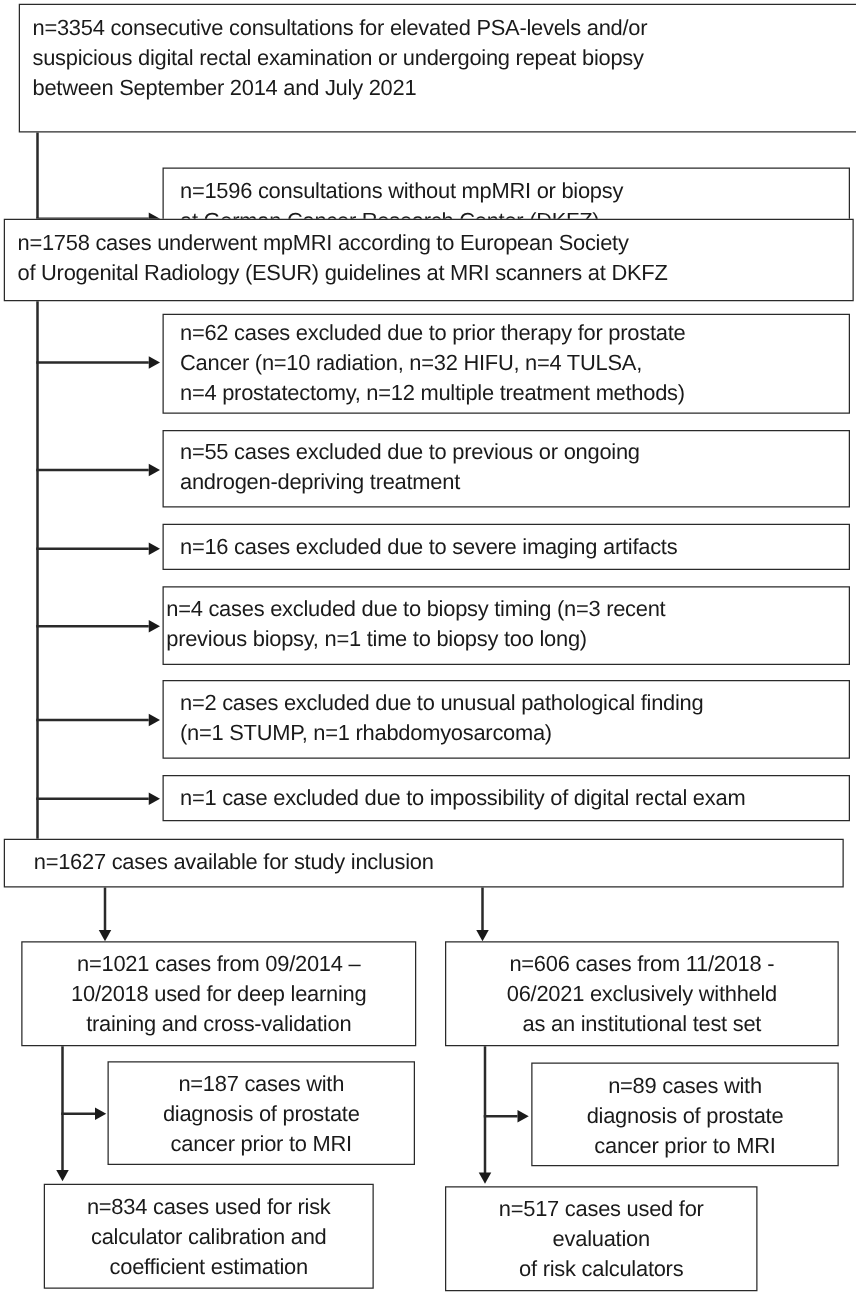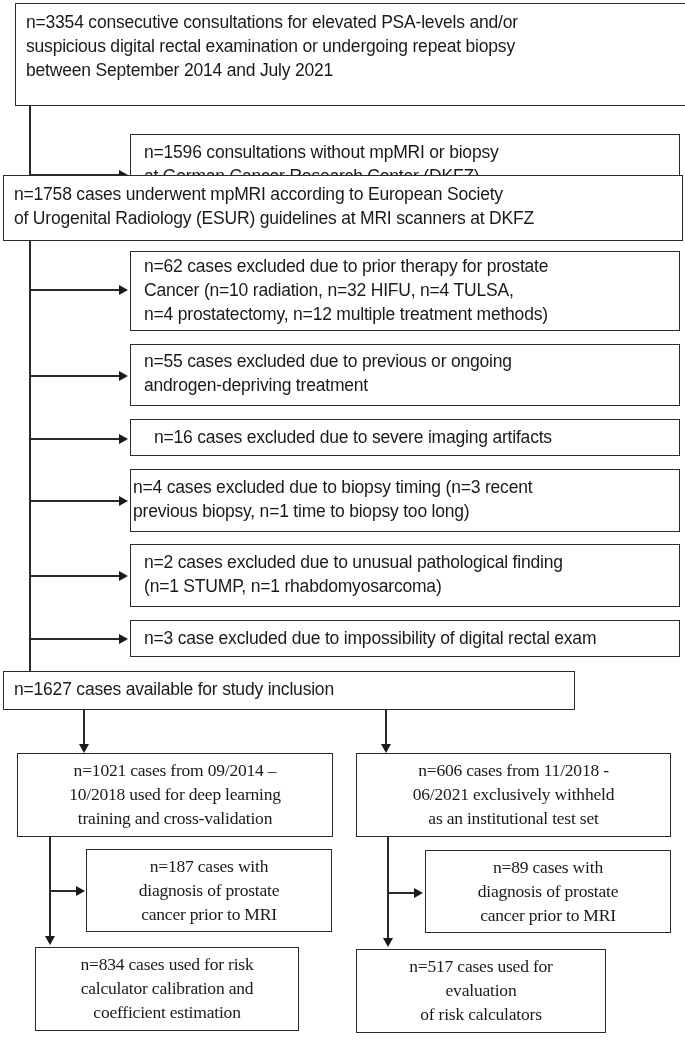--- a/index.html
+++ b/index.html
@@ -1,21 +1,21 @@
 <!DOCTYPE html>
 <html><head>
 <meta charset="utf-8">
 <style>
   html, body { margin:0; padding:0; background:#ffffff; }
   body { width:685px; height:1046px; position:relative; overflow:hidden;
          font-family:"Liberation Sans", sans-serif; color:#1a1a1a; }
   .box { position:absolute; border:1.5px solid #2a2a2a; box-sizing:border-box;
          background:#fff; font-size:17.5px; line-height:24px; padding:6px 10px;
          letter-spacing:-0.2px; }
-  .box.center { text-align:center; display:flex; align-items:flex-start; justify-content:center; padding:4px 24px;font-family:Liberation Serif, serif; }
+  .box.center { text-align:center; display:flex; align-items:center; justify-content:center; padding:4px 24px; }
   .line { position:absolute; background:#2a2a2a; }
   .arrow-r { position:absolute; width:0; height:0; border-top:5px solid transparent;
              border-bottom:5px solid transparent; border-left:9px solid #1a1a1a; }
   .arrow-d { position:absolute; width:0; height:0; border-left:5px solid transparent;
              border-right:5px solid transparent; border-top:9px solid #1a1a1a; }
   .t { display:block; white-space:pre-line; }
 </style>
 </head>
 <body>
 
@@ -50,45 +50,45 @@
 
 <div class="line" style="left:29px; top:375px; width:90px; height:1.5px;"></div>
 <div class="arrow-r" style="left:119px; top:371px;"></div>
 <div class="box" style="left:130px; top:344px; width:550px; height:62px; padding:4px 13px;">
   <span class="t">n=55 cases excluded due to previous or ongoing
 androgen-depriving treatment</span>
 </div>
 
 <div class="line" style="left:29px; top:438px; width:90px; height:1.5px;"></div>
 <div class="arrow-r" style="left:119px; top:434px;"></div>
-<div class="box" style="left:130px; top:419px; width:550px; height:37px; padding:5px 23px;">
+<div class="box" style="left:130px; top:419px; width:550px; height:37px; padding:5px 13px;">
   <span class="t">n=16 cases excluded due to severe imaging artifacts</span>
 </div>
 
 <div class="line" style="left:29px; top:500px; width:90px; height:1.5px;"></div>
 <div class="arrow-r" style="left:119px; top:496px;"></div>
 <div class="box" style="left:130px; top:469px; width:550px; height:63px; padding:5px 2px;">
   <span class="t">n=4 cases excluded due to biopsy timing (n=3 recent
 previous biopsy, n=1 time to biopsy too long)</span>
 </div>
 
 <div class="line" style="left:29px; top:575px; width:90px; height:1.5px;"></div>
 <div class="arrow-r" style="left:119px; top:571px;"></div>
 <div class="box" style="left:130px; top:544px; width:550px; height:63px; padding:5px 13px;">
   <span class="t">n=2 cases excluded due to unusual pathological finding
 (n=1 STUMP, n=1 rhabdomyosarcoma)</span>
 </div>
 
 <div class="line" style="left:29px; top:638px; width:90px; height:1.5px;"></div>
 <div class="arrow-r" style="left:119px; top:634px;"></div>
 <div class="box" style="left:130px; top:620px; width:550px; height:37px; padding:5px 13px;">
-  <span class="t">n=3 case excluded due to impossibility of digital rectal exam</span>
+  <span class="t">n=1 case excluded due to impossibility of digital rectal exam</span>
 </div>
 
-<div class="box" style="left:3px; top:671px; width:572px; height:39px; padding:5px 10px;">
+<div class="box" style="left:3px; top:671px; width:672px; height:39px; padding:5px 23px;">
   <span class="t">n=1627 cases available for study inclusion</span>
 </div>
 
 <div class="line" style="left:83px; top:710px; width:1.5px; height:37px;"></div>
 <div class="arrow-d" style="left:79px; top:744px;"></div>
 <div class="line" style="left:385px; top:710px; width:1.5px; height:37px;"></div>
 <div class="arrow-d" style="left:381px; top:744px;"></div>
 
 <div class="box center" style="left:17px; top:753px; width:316px; height:84px;">
   <span class="t">n=1021 cases from 09/2014 –

